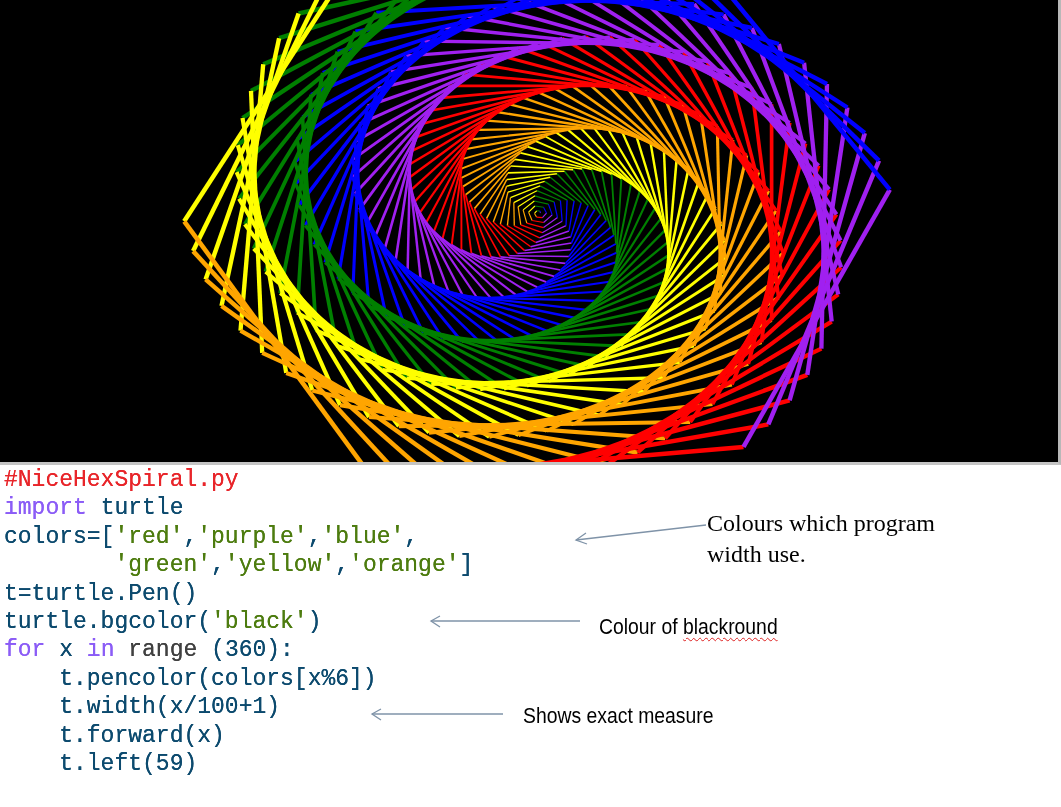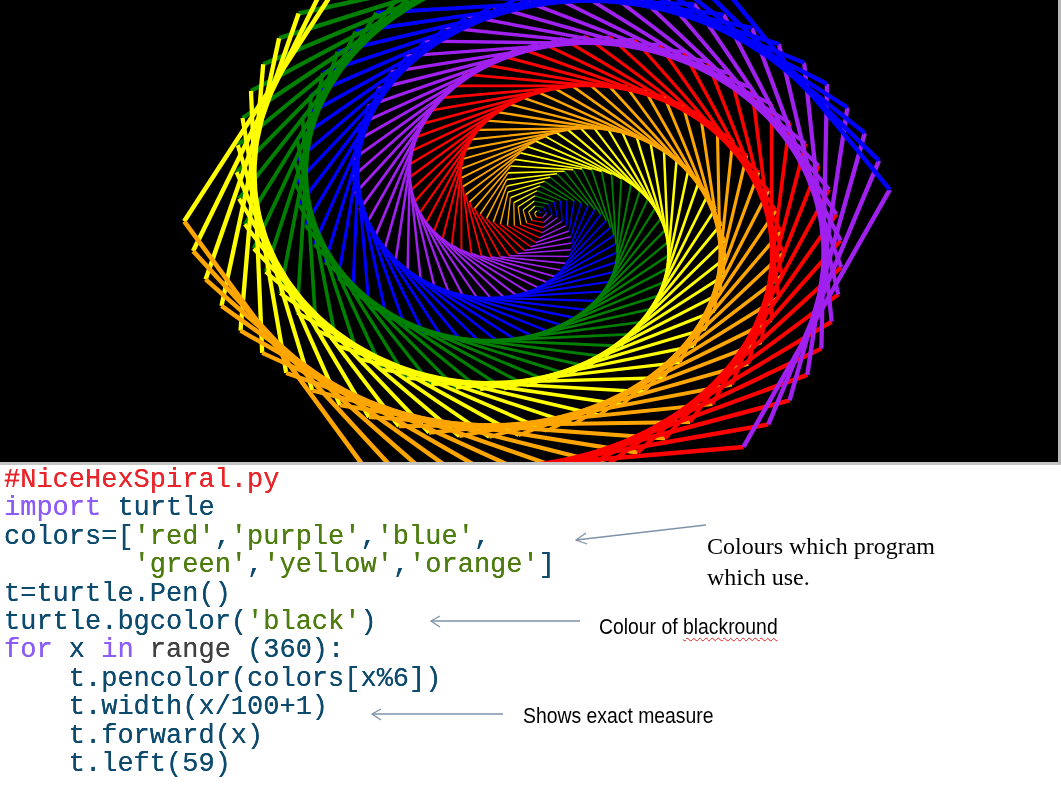--- a/index.html
+++ b/index.html
@@ -8,21 +8,21 @@
     font-family: "Liberation Sans", sans-serif;
   }
   #turtle-canvas {
     position: absolute; left: 0; top: 0; width: 1058px; height: 462px; background: #000000;
     border-right: 3px solid #b8b8b8; border-bottom: 3px solid #c4c4c4;
   }
   #turtle-canvas svg { position: absolute; left: 0; top: 0; }
   .code-block {
     position: absolute; left: 4px; top: 466px;
     font-family: "Liberation Mono", "DejaVu Sans Mono", monospace;
-    font-size: 27px; line-height: 28.4px; color: #1a1a1a; white-space: pre;
+    font-size: 23px; line-height: 28.4px; color: #1a1a1a; white-space: pre;
     text-shadow: 0 0 0.4px currentColor;
   }
   .code-line { height: 28.4px; }
   .c-comment { color: #e8252a; }
   .c-keyword { color: #8b5cf6; }
   .c-string { color: #4d7c0f; }
   .c-builtin { color: #404040; }
   .c-plain { color: #0c4a6e; }
   .annotation { position: absolute; color: #000; }
   .ann-serif { font-family: "Liberation Serif", serif; font-size: 24px; line-height: 31px; }
@@ -393,23 +393,23 @@
       <line x1="743.5" y1="446.9" x2="889.8" y2="189.6" stroke="#a020f0" stroke-width="4.55"></line>
       <line x1="889.8" y1="189.6" x2="695.7" y2="-46.3" stroke="#0000ff" stroke-width="4.56"></line>
       <line x1="695.7" y1="-46.3" x2="348.1" y2="-31.4" stroke="#008000" stroke-width="4.57"></line>
       <line x1="348.1" y1="-31.4" x2="184.2" y2="221.3" stroke="#ffff00" stroke-width="4.58"></line>
       <line x1="184.2" y1="221.3" x2="364.5" y2="467.4" stroke="#ffa500" stroke-width="4.59"></line>
     </svg>
 </div>
 
 <div class="code-block" id="code-block"><div class="code-line"><span class="c-comment">#NiceHexSpiral.py</span></div><div class="code-line"><span class="c-keyword">import</span><span class="c-plain"> turtle</span></div><div class="code-line"><span class="c-plain">colors=[</span><span class="c-string">'red'</span><span class="c-plain">,</span><span class="c-string">'purple'</span><span class="c-plain">,</span><span class="c-string">'blue'</span><span class="c-plain">,</span></div><div class="code-line"><span class="c-plain">        </span><span class="c-string">'green'</span><span class="c-plain">,</span><span class="c-string">'yellow'</span><span class="c-plain">,</span><span class="c-string">'orange'</span><span class="c-plain">]</span></div><div class="code-line"><span class="c-plain">t=turtle.Pen()</span></div><div class="code-line"><span class="c-plain">turtle.bgcolor(</span><span class="c-string">'black'</span><span class="c-plain">)</span></div><div class="code-line"><span class="c-keyword">for</span><span class="c-plain"> x </span><span class="c-keyword">in</span><span class="c-plain"> </span><span class="c-builtin">range</span><span class="c-plain"> (360):</span></div><div class="code-line"><span class="c-plain">    t.pencolor(colors[x%6])</span></div><div class="code-line"><span class="c-plain">    t.width(x/100+1)</span></div><div class="code-line"><span class="c-plain">    t.forward(x)</span></div><div class="code-line"><span class="c-plain">    t.left(59)</span></div></div>
 
-<div class="annotation ann-serif" style="left:707px; top:531px;">
+<div class="annotation ann-serif" style="left:707px; top:508px;">
   <div>Colours  which  program</div>
-  <div>which  use.</div>
+  <div>width  use.</div>
 </div>
 
 <div class="annotation ann-sans" style="left:599px; top:614px;">
   <span>Colour of </span><span class="squiggle">blackround</span>
 </div>
 
 <div class="annotation ann-sans" style="left:523px; top:703px;">Shows exact measure</div>
 
 <svg id="arrows" width="1061" height="807">
   <g stroke="#7f93a8" stroke-width="1.3" fill="none">

